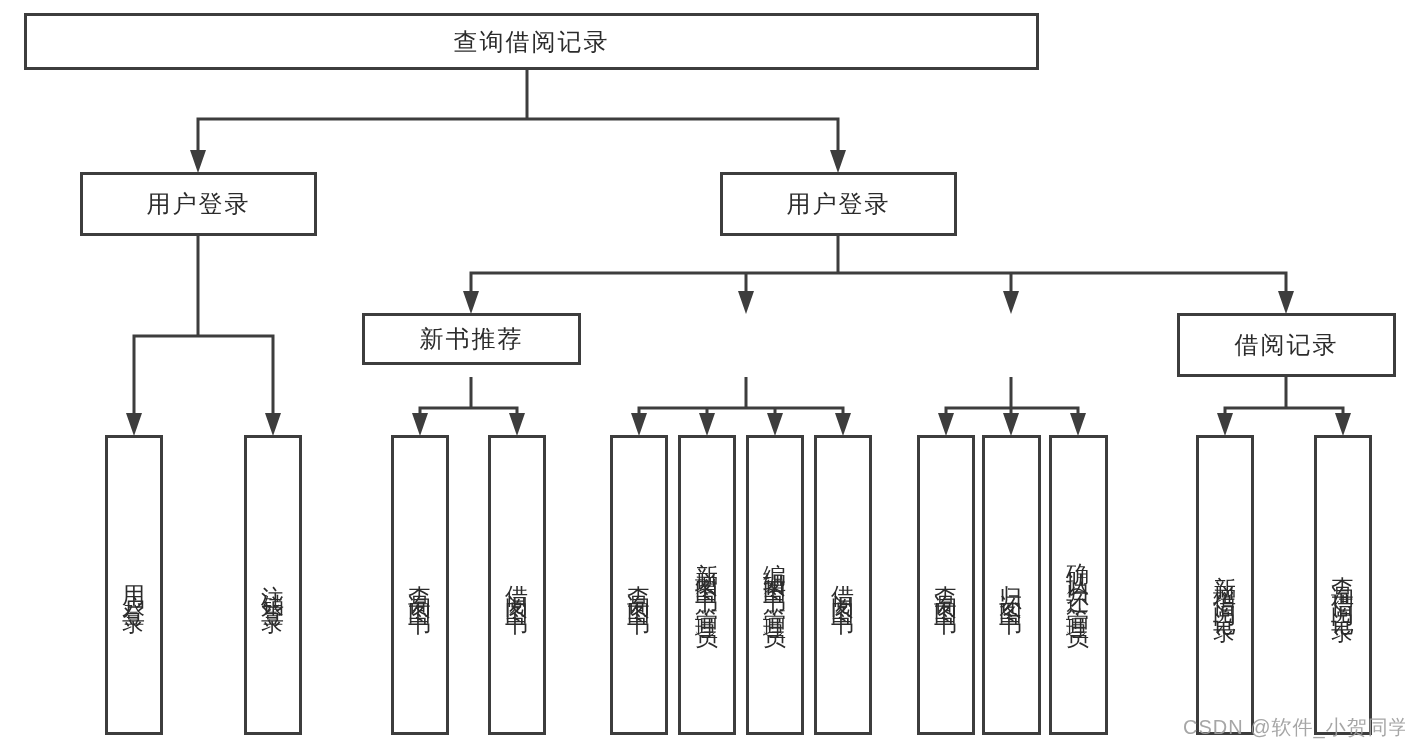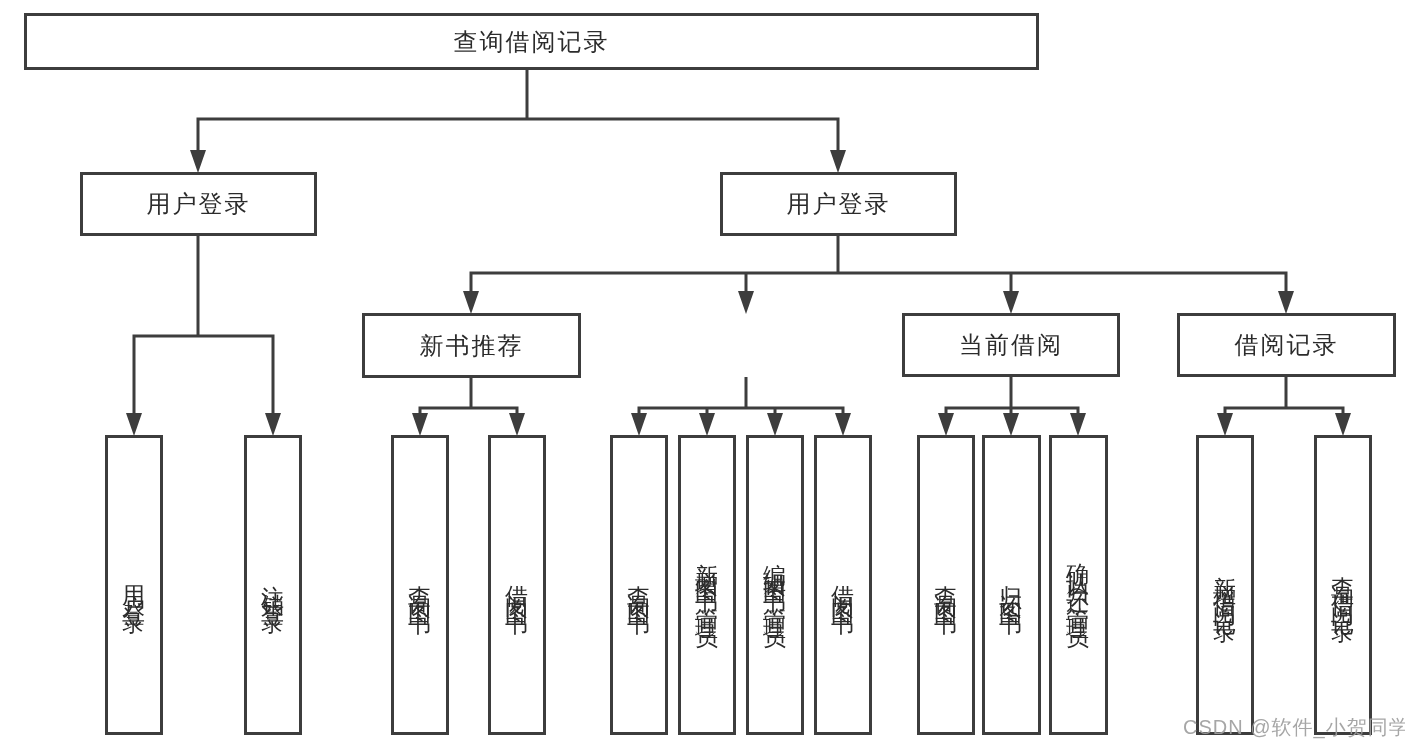--- a/index.html
+++ b/index.html
@@ -97,22 +97,21 @@
       <polygon points="1217,413 1233,413 1225,436"></polygon>
       <polygon points="1335,413 1351,413 1343,436"></polygon>
     </g>
   </svg>
 
   <div class="box" style="left:24px;top:13px;width:1015px;height:57px;">查询借阅记录</div>
 
   <div class="box" style="left:80px;top:172px;width:237px;height:64px;">用户登录</div>
   <div class="box" style="left:720px;top:172px;width:237px;height:64px;">用户登录</div>
 
-  <div class="box" style="left:362px;top:313px;width:219px;height:65px;">新书推荐</div>
-  <div class="box" style="left:902px;top:313px;width:218px;height:64px;">当前借阅</div>
+  <div class="box" style="left:362px;top:313px;width:219px;height:52px;">新书推荐</div>
   <div class="box" style="left:1177px;top:313px;width:219px;height:64px;">借阅记录</div>
 
   <div class="tall" style="left:105px;top:435px;width:58px;height:300px;">用户登录</div>
   <div class="tall" style="left:244px;top:435px;width:58px;height:300px;">注销登录</div>
 
   <div class="tall" style="left:391px;top:435px;width:58px;height:300px;">查询图书</div>
   <div class="tall" style="left:488px;top:435px;width:58px;height:300px;">借阅图书</div>
 
   <div class="tall" style="left:610px;top:435px;width:58px;height:300px;">查询图书</div>
   <div class="tall" style="left:678px;top:435px;width:58px;height:300px;">新增图书（管理员）</div>

